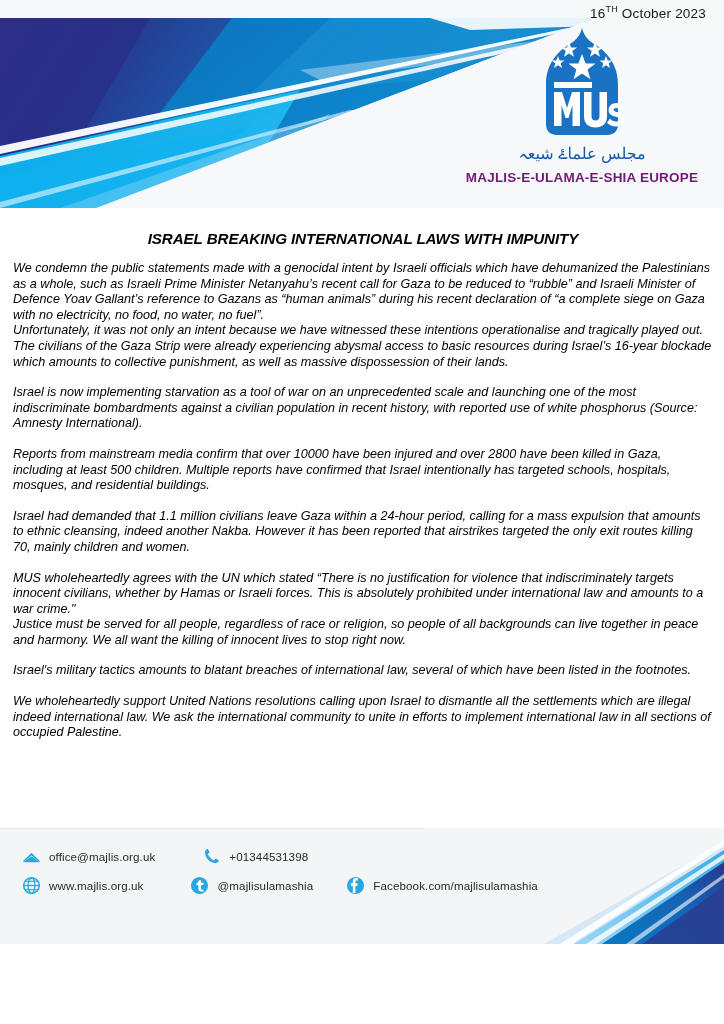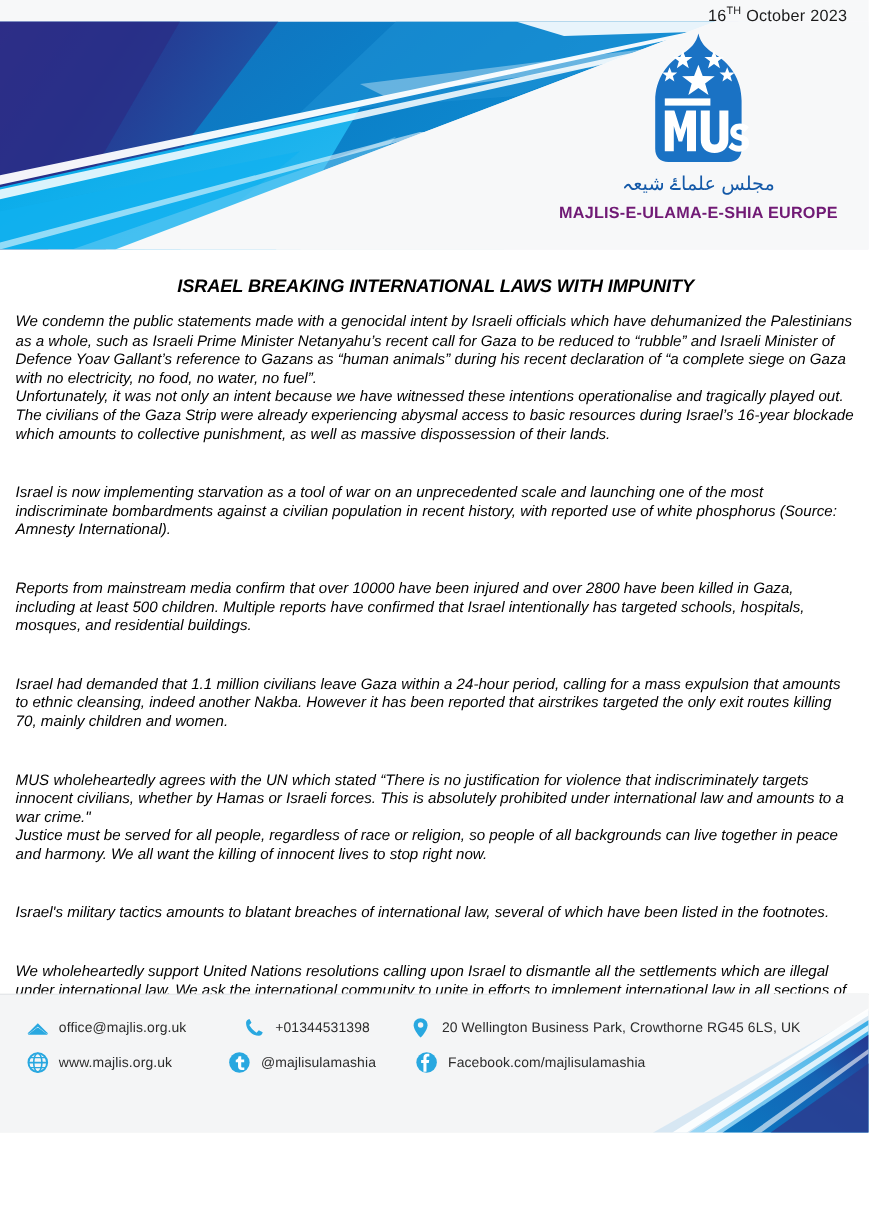--- a/index.html
+++ b/index.html
@@ -86,21 +86,21 @@
     margin-bottom:14px;
   }
   .para {
     font-size:12.6px;
     line-height:15.6px;
     color:#000;
     text-align:left;
     margin:0;
   }
   .para + .para { margin-top:0; }
-  .para.gap { margin-top:33px; }
+  .para.gap { margin-top:15px; }
 
   
   .footer {
     position:absolute;
     left:0; bottom:0;
     width:724px; height:116px;
     background:#f4f5f6;
     overflow:hidden;
   }
   .footer-rule {
@@ -228,21 +228,21 @@
     <div id="paragraph-host">
         <p class="para">We condemn the public statements made with a genocidal intent by Israeli officials which have dehumanized the Palestinians as a whole, such as Israeli Prime Minister Netanyahu’s recent call for Gaza to be reduced to “rubble” and Israeli Minister of Defence Yoav Gallant’s reference to Gazans as “human animals” during his recent declaration of “a complete siege on Gaza with no electricity, no food, no water, no fuel”.</p>
         <p class="para">Unfortunately, it was not only an intent because we have witnessed these intentions operationalise and tragically played out.</p>
         <p class="para">The civilians of the Gaza Strip were already experiencing abysmal access to basic resources during Israel’s 16-year blockade which amounts to collective punishment, as well as massive dispossession of their lands.</p>
         <p class="para gap">Israel is now implementing starvation as a tool of war on an unprecedented scale and launching one of the most indiscriminate bombardments against a civilian population in recent history, with reported use of white phosphorus (Source: Amnesty International).</p>
         <p class="para gap">Reports from mainstream media confirm that over 10000 have been injured and over 2800 have been killed in Gaza, including at least 500 children. Multiple reports have confirmed that Israel intentionally has targeted schools, hospitals, mosques, and residential buildings.</p>
         <p class="para gap">Israel had demanded that 1.1 million civilians leave Gaza within a 24-hour period, calling for a mass expulsion that amounts to ethnic cleansing, indeed another Nakba. However it has been reported that airstrikes targeted the only exit routes killing 70, mainly children and women.</p>
         <p class="para gap">MUS wholeheartedly agrees with the UN which stated “There is no justification for violence that indiscriminately targets innocent civilians, whether by Hamas or Israeli forces. This is absolutely prohibited under international law and amounts to a war crime."</p>
         <p class="para">Justice must be served for all people, regardless of race or religion, so people of all backgrounds can live together in peace and harmony. We all want the killing of innocent lives to stop right now.</p>
         <p class="para gap">Israel's military tactics amounts to blatant breaches of international law, several of which have been listed in the footnotes.</p>
-        <p class="para gap">We wholeheartedly support United Nations resolutions calling upon Israel to dismantle all the settlements which are illegal under international law. We ask the international community to unite in efforts to implement international law in all sections of occupied Palestine.</p>
+        <p class="para gap">We wholeheartedly support United Nations resolutions calling upon Israel to dismantle all the settlements which are illegal indeed international law. We ask the international community to unite in efforts to implement international law in all sections of occupied Palestine.</p>
       </div>
   </div>
 
   <div class="footer">
     <div class="footer-rule"></div>
 
     <svg class="footer-art" viewBox="0 0 300 116" preserveAspectRatio="none">
       <defs>
         <linearGradient id="fgBlue" x1="0" y1="1" x2="1" y2="0">
           <stop offset="0%" stop-color="#0b79c2"></stop>
@@ -277,27 +277,20 @@
           <span class="ftext">office@majlis.org.uk</span>
         </div>
         <div class="sp-1"></div>
         <div class="fitem">
           <svg class="ficon" viewBox="0 0 20 20">
             <path d="M6.2 2.2 C4.6 2.4 3.2 3.8 3.2 5.6 C3.2 11.6 8.4 17 14.4 17 C16.2 17 17.6 15.6 17.8 14 L14.4 12.2 L12.4 14.3 C10.4 13.2 7 9.7 6 7.6 L8 5.6 Z" fill="#29a8e0"></path>
           </svg>
           <span class="ftext">+01344531398</span>
         </div>
         <div class="sp-2"></div>
-        <div class="fitem">
-          <svg class="ficon" viewBox="0 0 20 20">
-            <path d="M10 1.6 C6.6 1.6 3.9 4.3 3.9 7.7 C3.9 12.3 10 18.6 10 18.6 C10 18.6 16.1 12.3 16.1 7.7 C16.1 4.3 13.4 1.6 10 1.6 Z" fill="#29a8e0"></path>
-            <circle cx="10" cy="7.6" r="2.4" fill="#f4f5f6"></circle>
-          </svg>
-          <span class="ftext">20 Wellington Business Park, Crowthorne RG45 6LS, UK</span>
-        </div>
       </div>
 
       <div class="frow">
         <div class="fitem">
           <svg class="ficon" viewBox="0 0 20 20">
             <circle cx="10" cy="10" r="8.2" fill="none" stroke="#29a8e0" stroke-width="1.7"></circle>
             <ellipse cx="10" cy="10" rx="3.6" ry="8.2" fill="none" stroke="#29a8e0" stroke-width="1.4"></ellipse>
             <line x1="1.8" y1="10" x2="18.2" y2="10" stroke="#29a8e0" stroke-width="1.4"></line>
             <line x1="3.2" y1="5.6" x2="16.8" y2="5.6" stroke="#29a8e0" stroke-width="1.2"></line>
             <line x1="3.2" y1="14.4" x2="16.8" y2="14.4" stroke="#29a8e0" stroke-width="1.2"></line>

